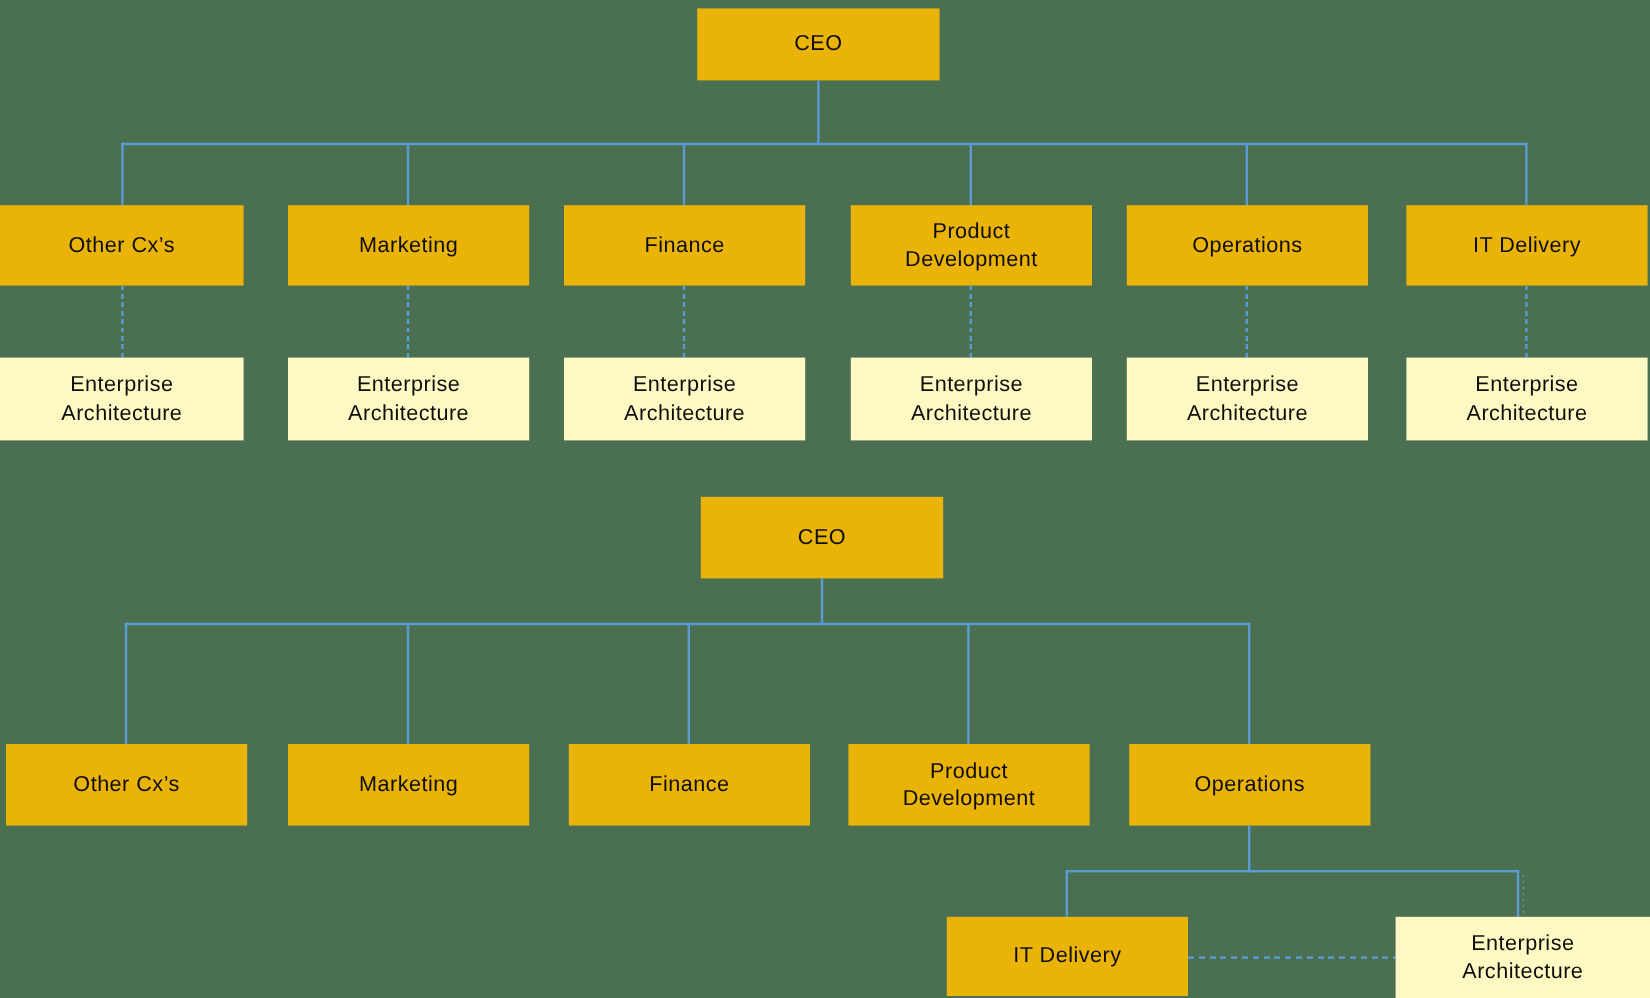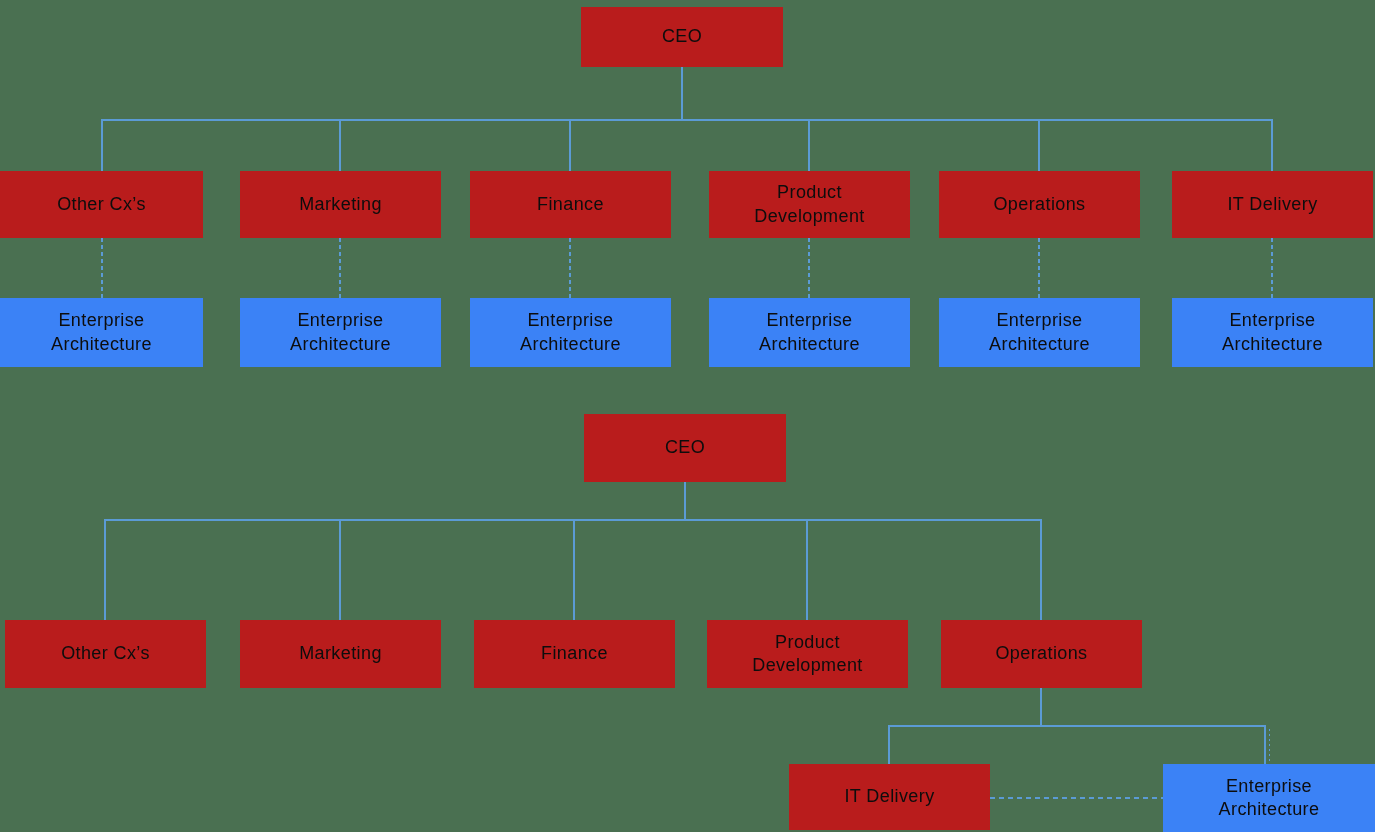--- a/index.html
+++ b/index.html
@@ -16,22 +16,22 @@
   .box {
     position: absolute;
     display: flex;
     align-items: center;
     justify-content: center;
     text-align: center;
     font-size: 18px;
     letter-spacing: 0.4px;
   }
   .box .lbl { max-width: 158px; line-height: 1.28; }
-  .gray { background: #b91c1c; }
-  .blue { background: #3b82f6; }
+  .gray { background: #eab308; }
+  .blue { background: #fef9c3; }
   .hline { position: absolute; height: 2px; background: #5b9bd5; }
   .vline { position: absolute; width: 2px; background: #5b9bd5; }
   .vdash {
     position: absolute; width: 2px;
     background: repeating-linear-gradient(to bottom, #5b9bd5 0 4px, transparent 4px 7px);
   }
   .hdash {
     position: absolute; height: 2px;
     background: repeating-linear-gradient(to right, #5b9bd5 0 5px, transparent 5px 9px);
   }

